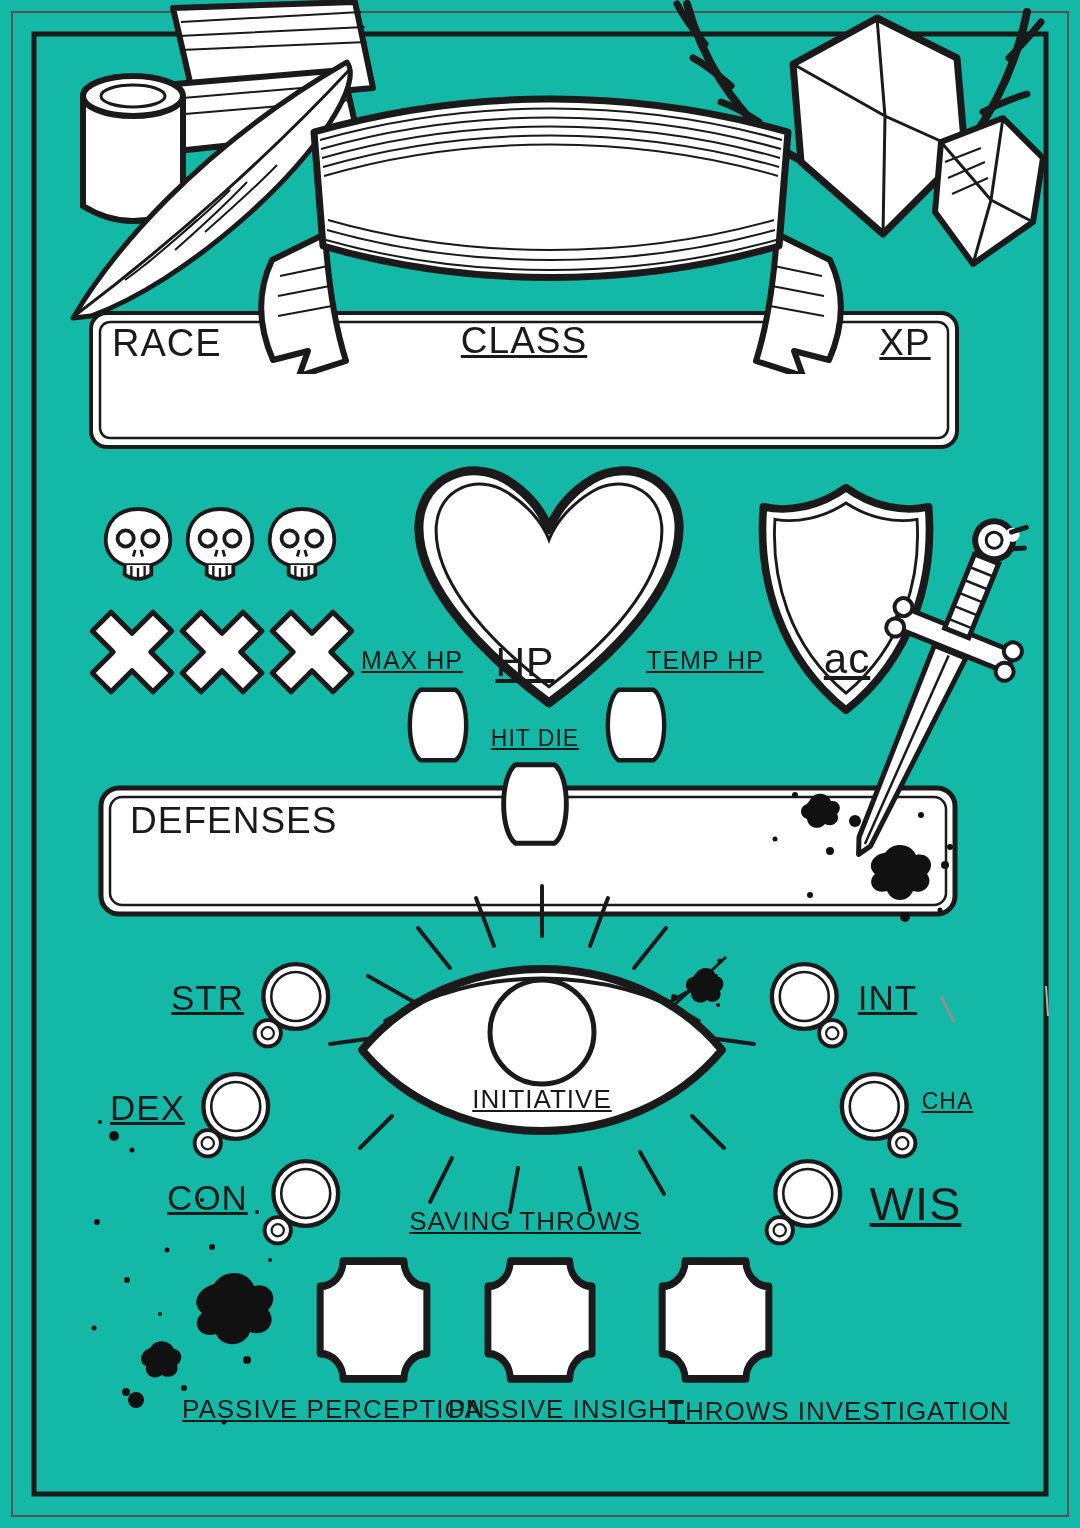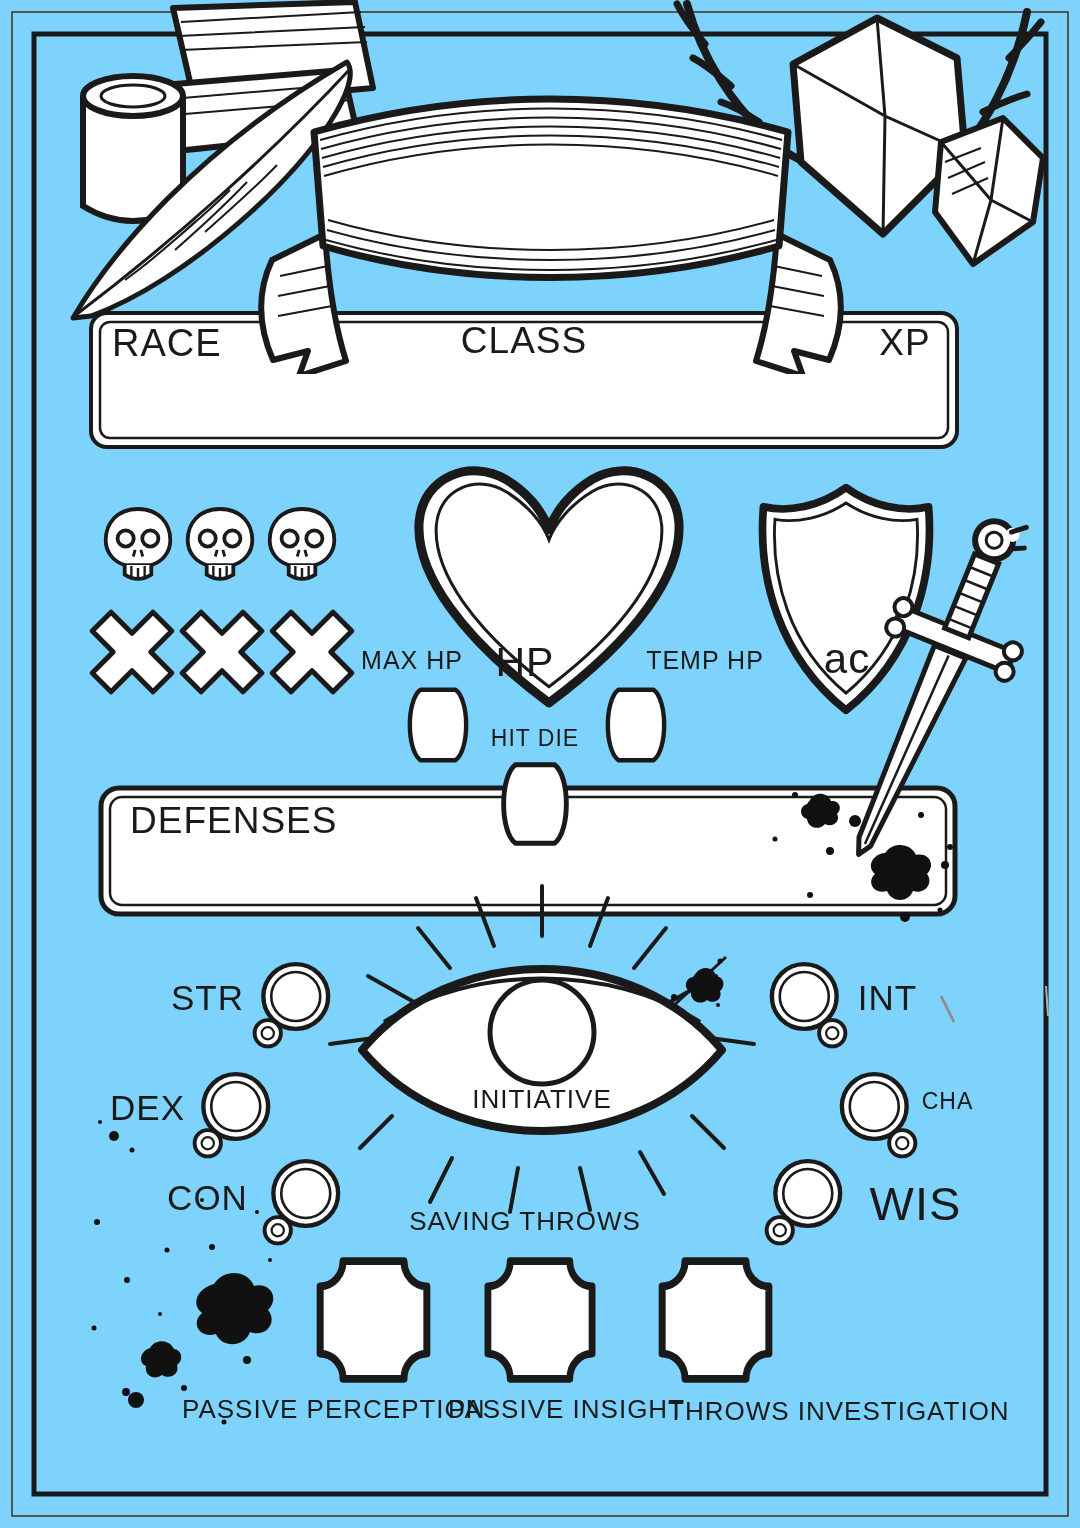--- a/index.html
+++ b/index.html
@@ -1,25 +1,25 @@
 <!DOCTYPE html>
 <html><head>
 <meta charset="utf-8">
 <style>
   html,body{margin:0;padding:0;background:#e8e8e8;}
   .sheet{
-    position:relative;width:1080px;height:1528px;background:#7dd3fc;
+    position:relative;width:1080px;height:1528px;background:#14b8a6;
     overflow:hidden;font-family:"Liberation Sans",sans-serif;color:#1a1a1a;
   }
   .abs{position:absolute;}
   .lbl{
     position:absolute;color:#1a1a1a;letter-spacing:1px;white-space:nowrap;
     font-family:"Liberation Sans",sans-serif;line-height:1;
   }
-  .center{text-align:center;}
+  .center{text-align:center;text-decoration:underline;}
   svg{display:block;}
   .mirror{transform:scaleX(-1);}
 </style>
 </head>
 <body>
 
 <div class="sheet">
 
   <svg class="abs" style="left:0;top:0;z-index:1" width="1080" height="1528" viewBox="0 0 1080 1528">
     <rect x="12" y="12" width="1056" height="1504" fill="none" stroke="#555" stroke-width="2"></rect>

